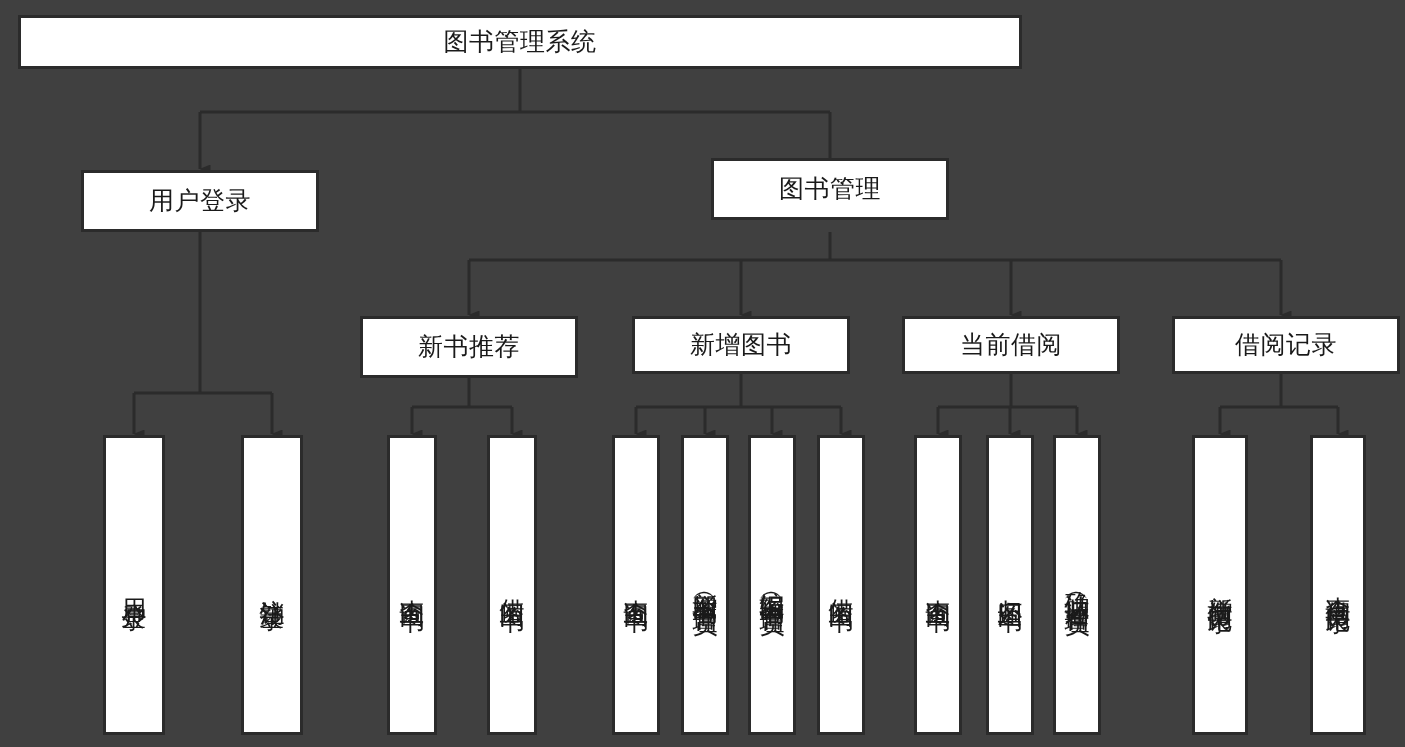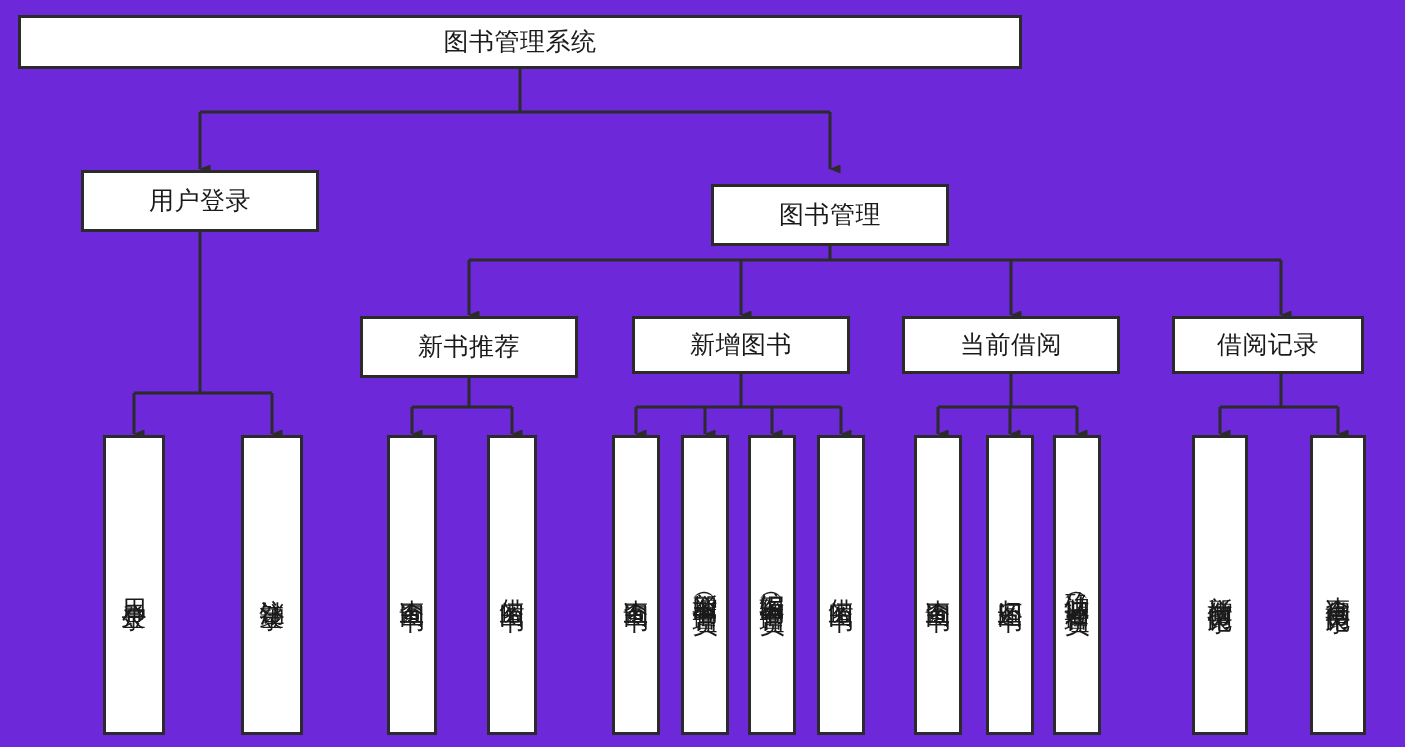--- a/index.html
+++ b/index.html
@@ -11,21 +11,21 @@
     width: 1405px;
     height: 747px;
     font-family: "Liberation Sans", "DejaVu Sans", sans-serif;
     overflow: hidden;
     position: relative;
   }
   #diagram-root {
     position: relative;
     width: 1405px;
     height: 747px;
-    background: #6d28d9;
+    background: #404040;
   }
   svg.connectors {
     position: absolute;
     left: 0;
     top: 0;
     width: 1405px;
     height: 747px;
     pointer-events: none;
   }
   .node {
@@ -113,33 +113,33 @@
   </svg>
 
   <div class="node root horizontal" id="node-root" style="left: 18px; top: 15px; width: 1004px; height: 54px;">
     <span class="label">图书管理系统</span>
   </div>
 
   <div id="node-host">
       <div class="node horizontal" style="left: 81px; top: 170px; width: 238px; height: 62px;">
         <span class="label">用户登录</span>
       </div>
-      <div class="node horizontal" style="left: 711px; top: 184px; width: 238px; height: 62px;">
+      <div class="node horizontal" style="left: 711px; top: 158px; width: 238px; height: 62px;">
         <span class="label">图书管理</span>
       </div>
       <div class="node horizontal" style="left: 360px; top: 316px; width: 218px; height: 62px;">
         <span class="label">新书推荐</span>
       </div>
       <div class="node horizontal" style="left: 632px; top: 316px; width: 218px; height: 58px;">
         <span class="label">新增图书</span>
       </div>
       <div class="node horizontal" style="left: 902px; top: 316px; width: 218px; height: 58px;">
         <span class="label">当前借阅</span>
       </div>
-      <div class="node horizontal" style="left: 1172px; top: 316px; width: 192px; height: 58px;">
+      <div class="node horizontal" style="left: 1172px; top: 316px; width: 228px; height: 58px;">
         <span class="label">借阅记录</span>
       </div>
       <div class="node vertical" style="left: 103px; top: 435px; width: 62px; height: 300px;">
         <span class="label">用户登录</span>
       </div>
       <div class="node vertical" style="left: 241px; top: 435px; width: 62px; height: 300px;">
         <span class="label">注销登录</span>
       </div>
       <div class="node vertical" style="left: 387px; top: 435px; width: 50px; height: 300px;">
         <span class="label">查询图书</span>

